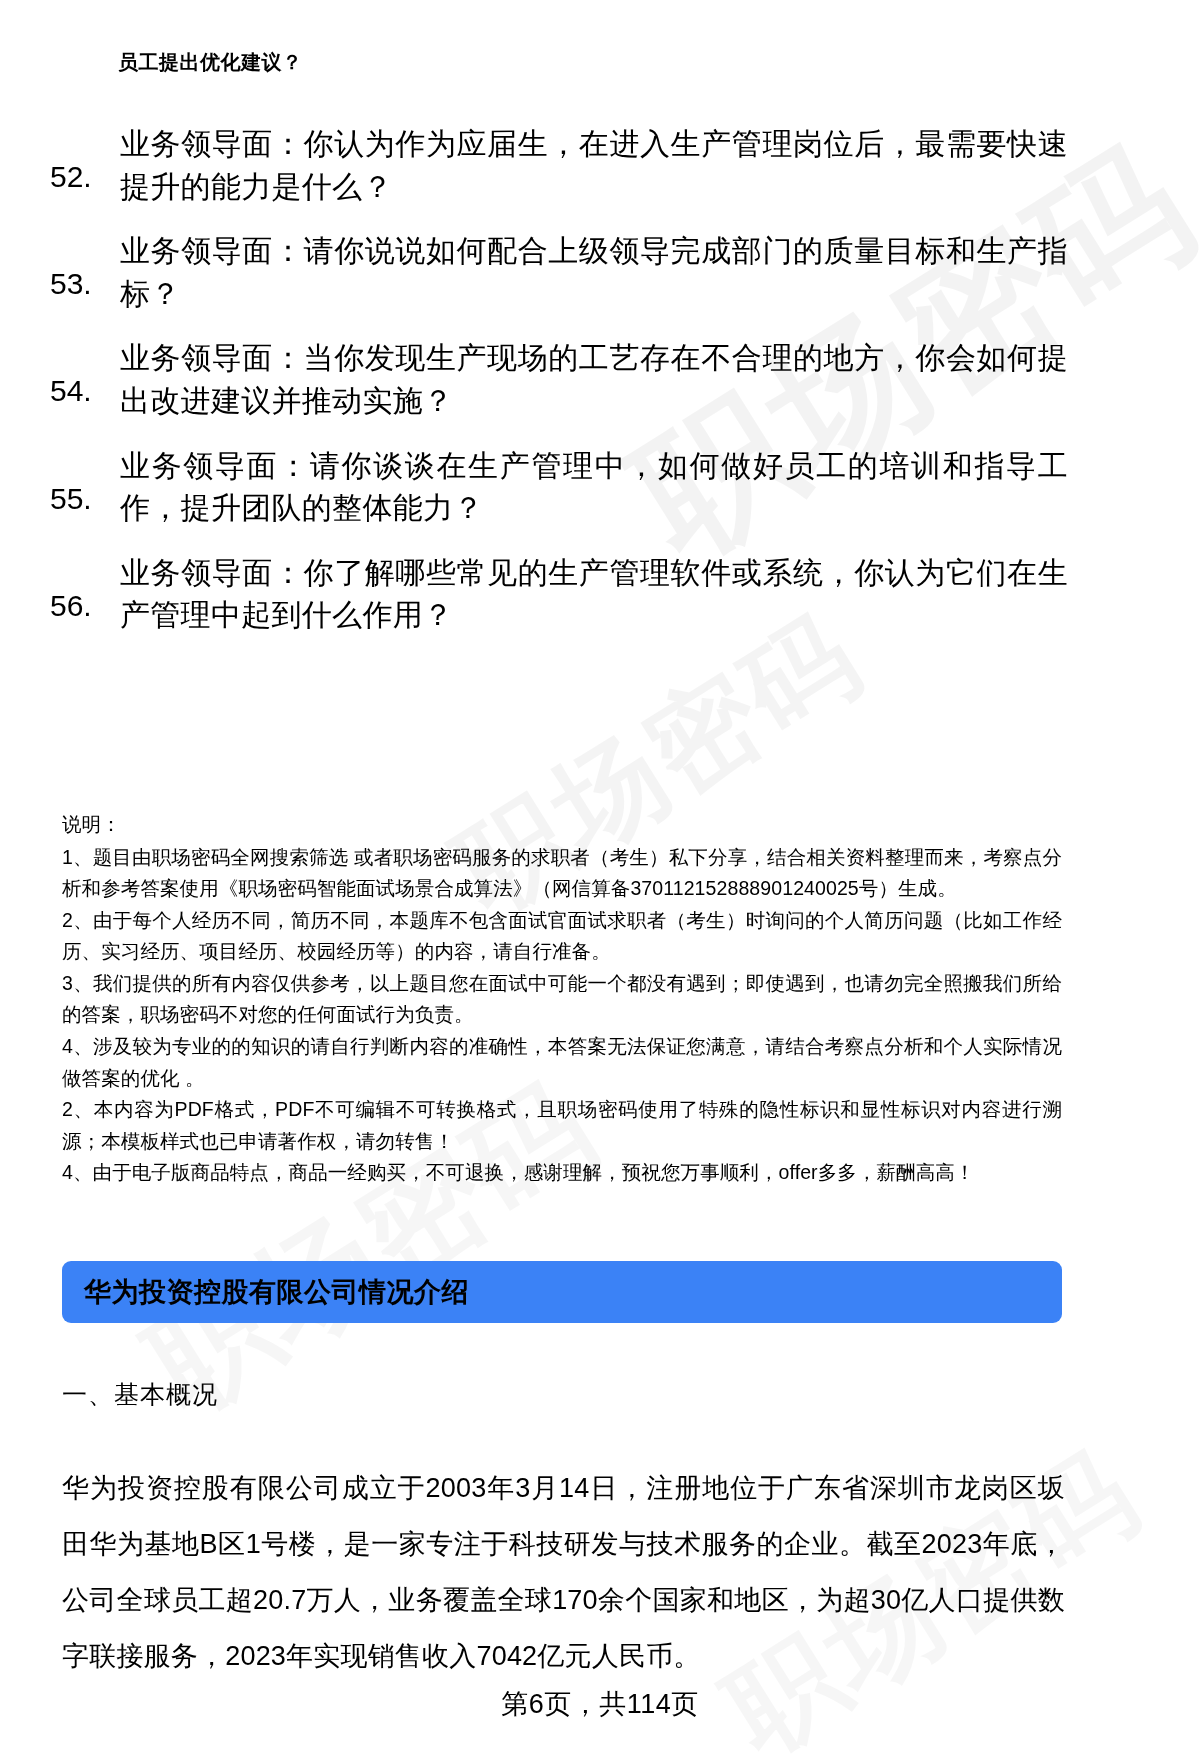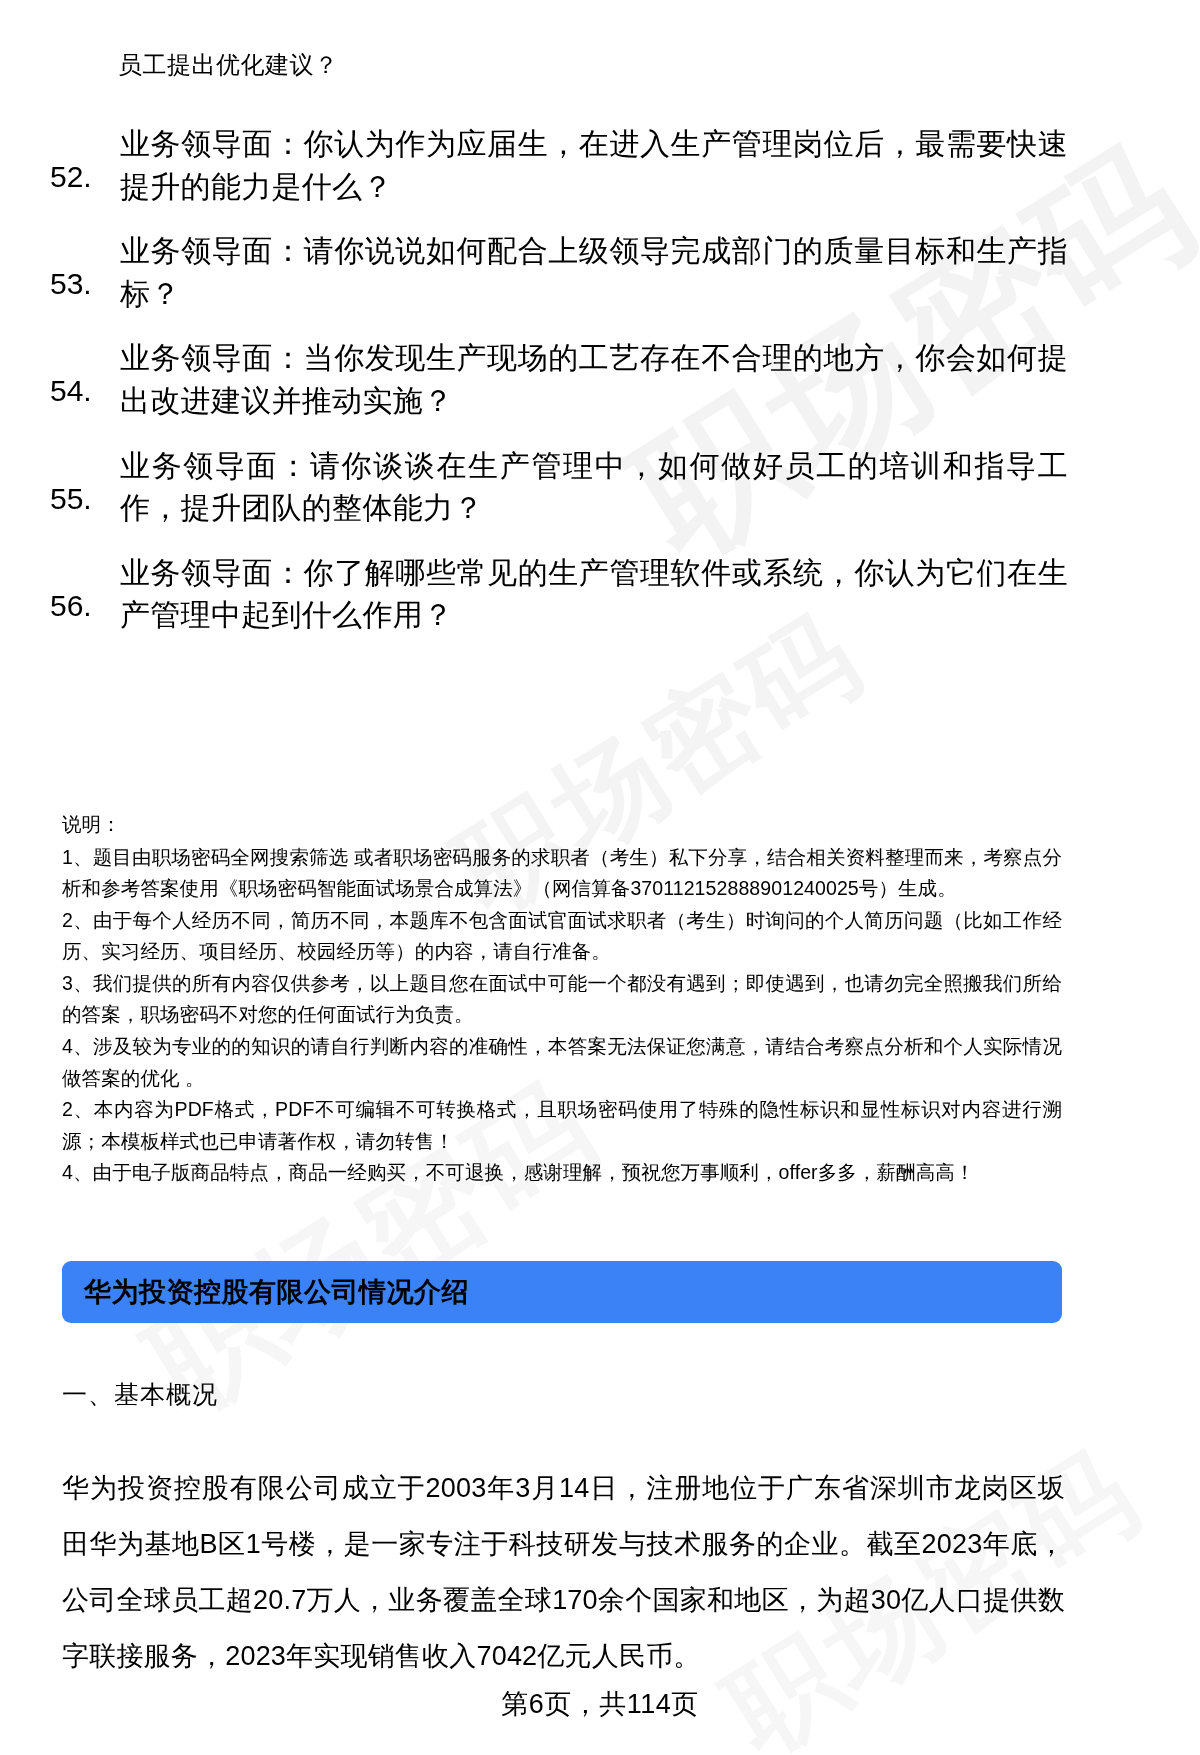--- a/index.html
+++ b/index.html
@@ -66,23 +66,24 @@
     position: relative;
     z-index: 1;
     padding: 0;
   }
 
   
   .q-continued {
     position: absolute;
     left: 118px;
     top: 48px;
-    font-size: 24px;
+    font-size: 20px;
     line-height: 1.42;
     letter-spacing: 0.5px;
+    font-weight: bold;
   }
 
   .q-list {
     position: absolute;
     left: 48px;
     top: 123px;
     width: 1020px;
   }
   .q-item {
     display: flex;

